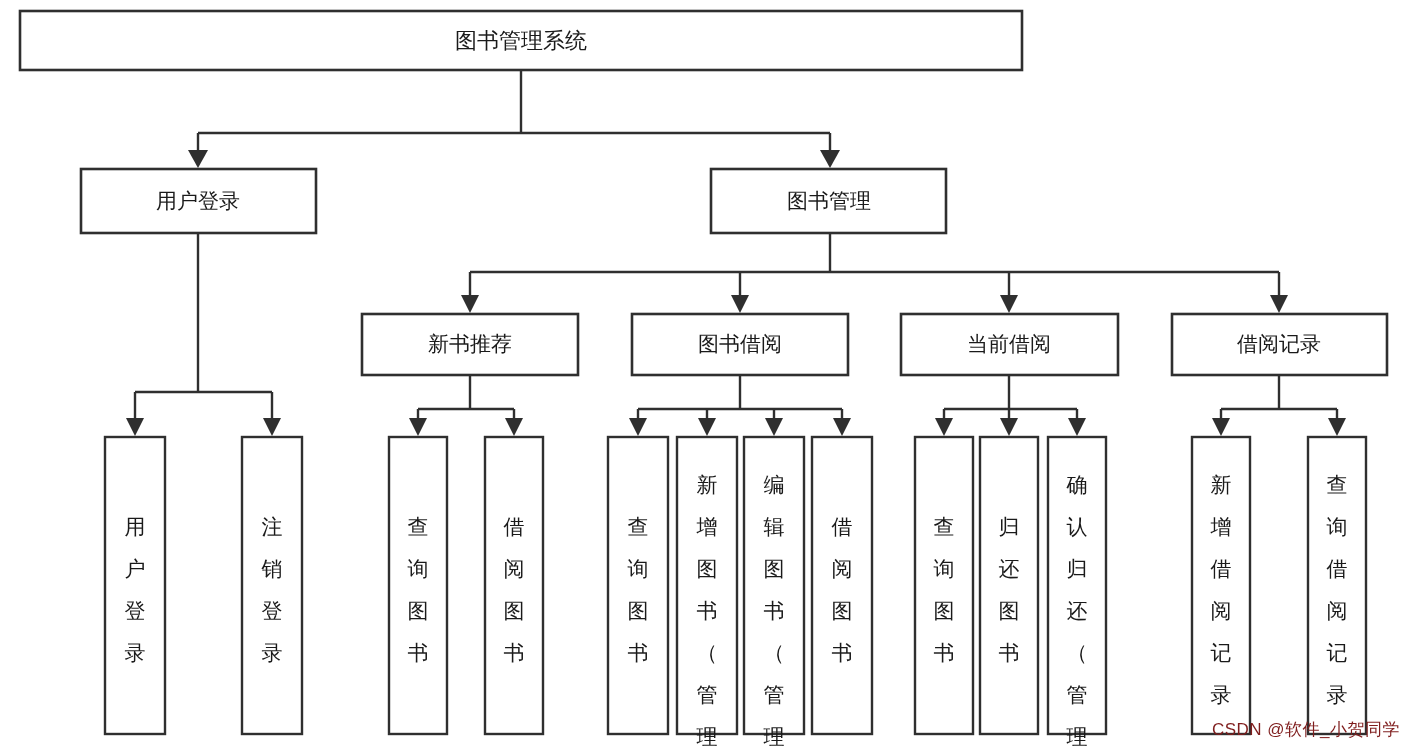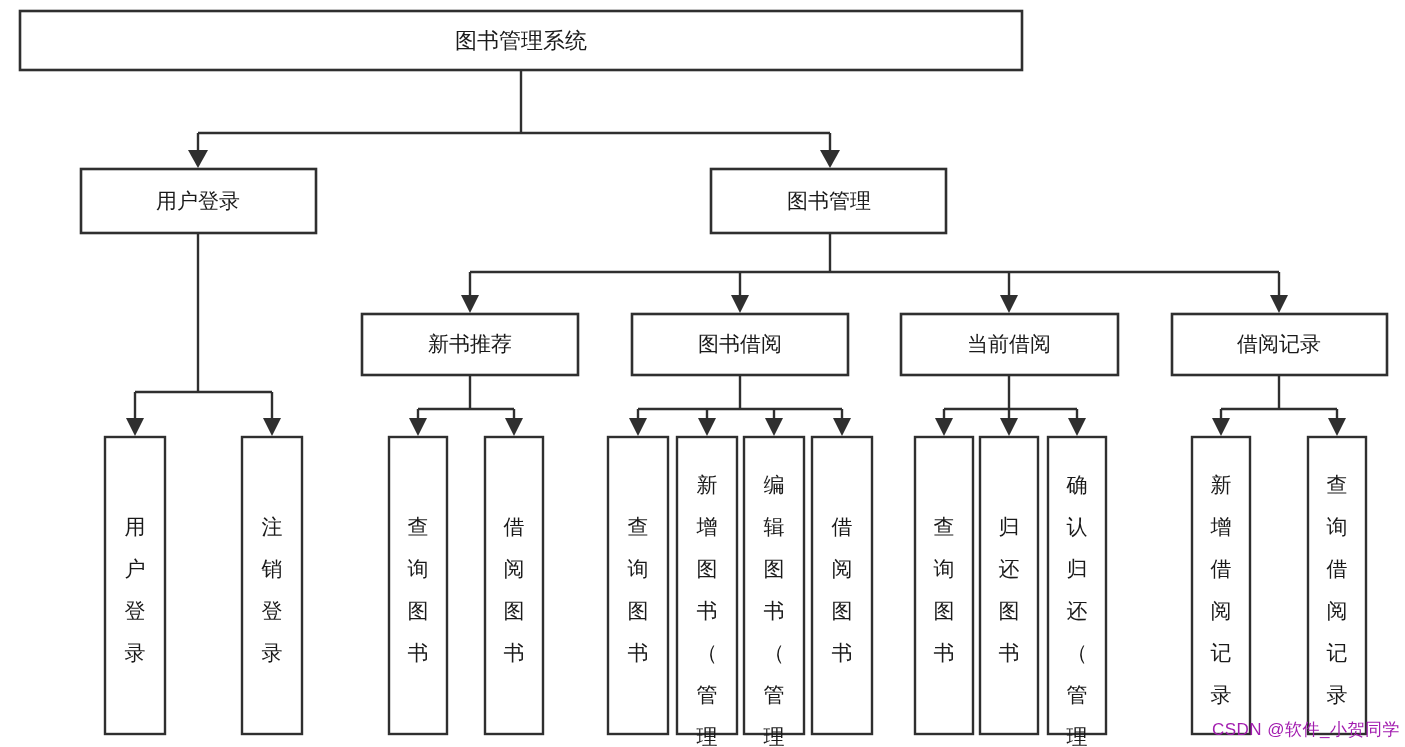--- a/index.html
+++ b/index.html
@@ -62,21 +62,21 @@
   }
   .leaf-label tspan {
     text-anchor: middle;
   }
   .watermark {
     position: absolute;
     right: 5px;
     bottom: 6px;
     font-family: "Liberation Sans", "DejaVu Sans", sans-serif;
     font-size: 17px;
-    color: #a21caf;
+    color: #7f1d1d;
     white-space: nowrap;
     letter-spacing: 0.5px;
   }
 </style>
 </head>
 <body>
 
 <div id="diagram-root">
   <svg width="1405" height="747" viewBox="0 0 1405 747" xmlns="http://www.w3.org/2000/svg">
 

